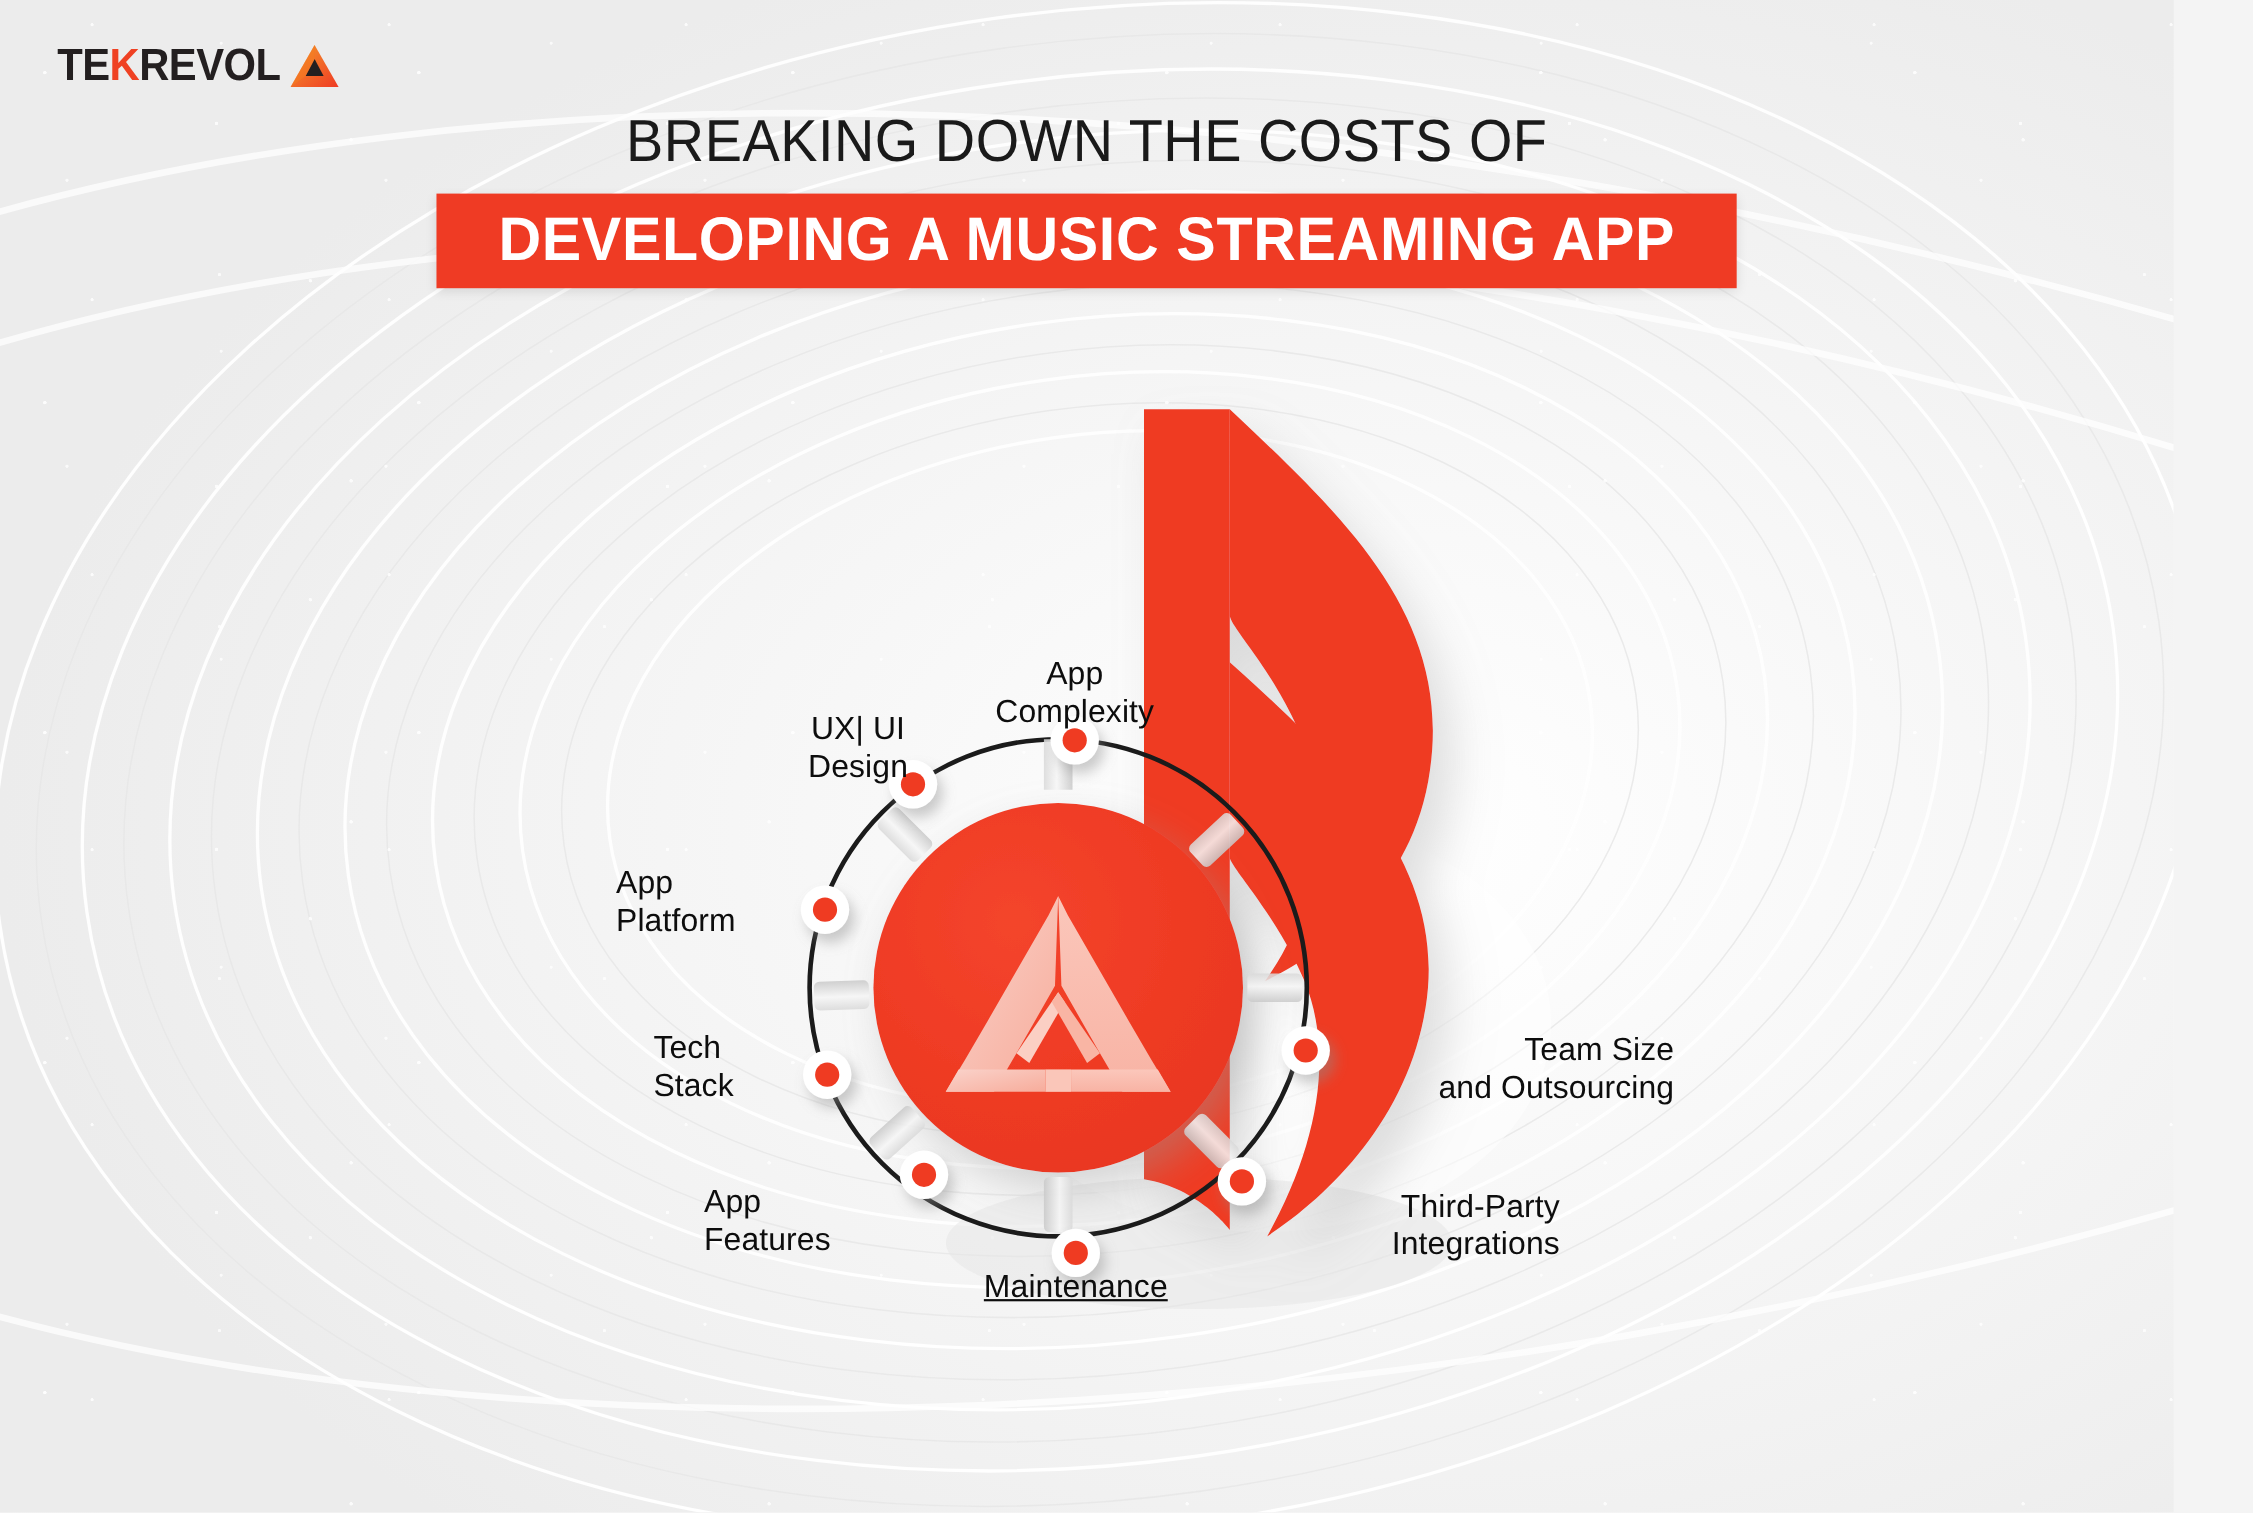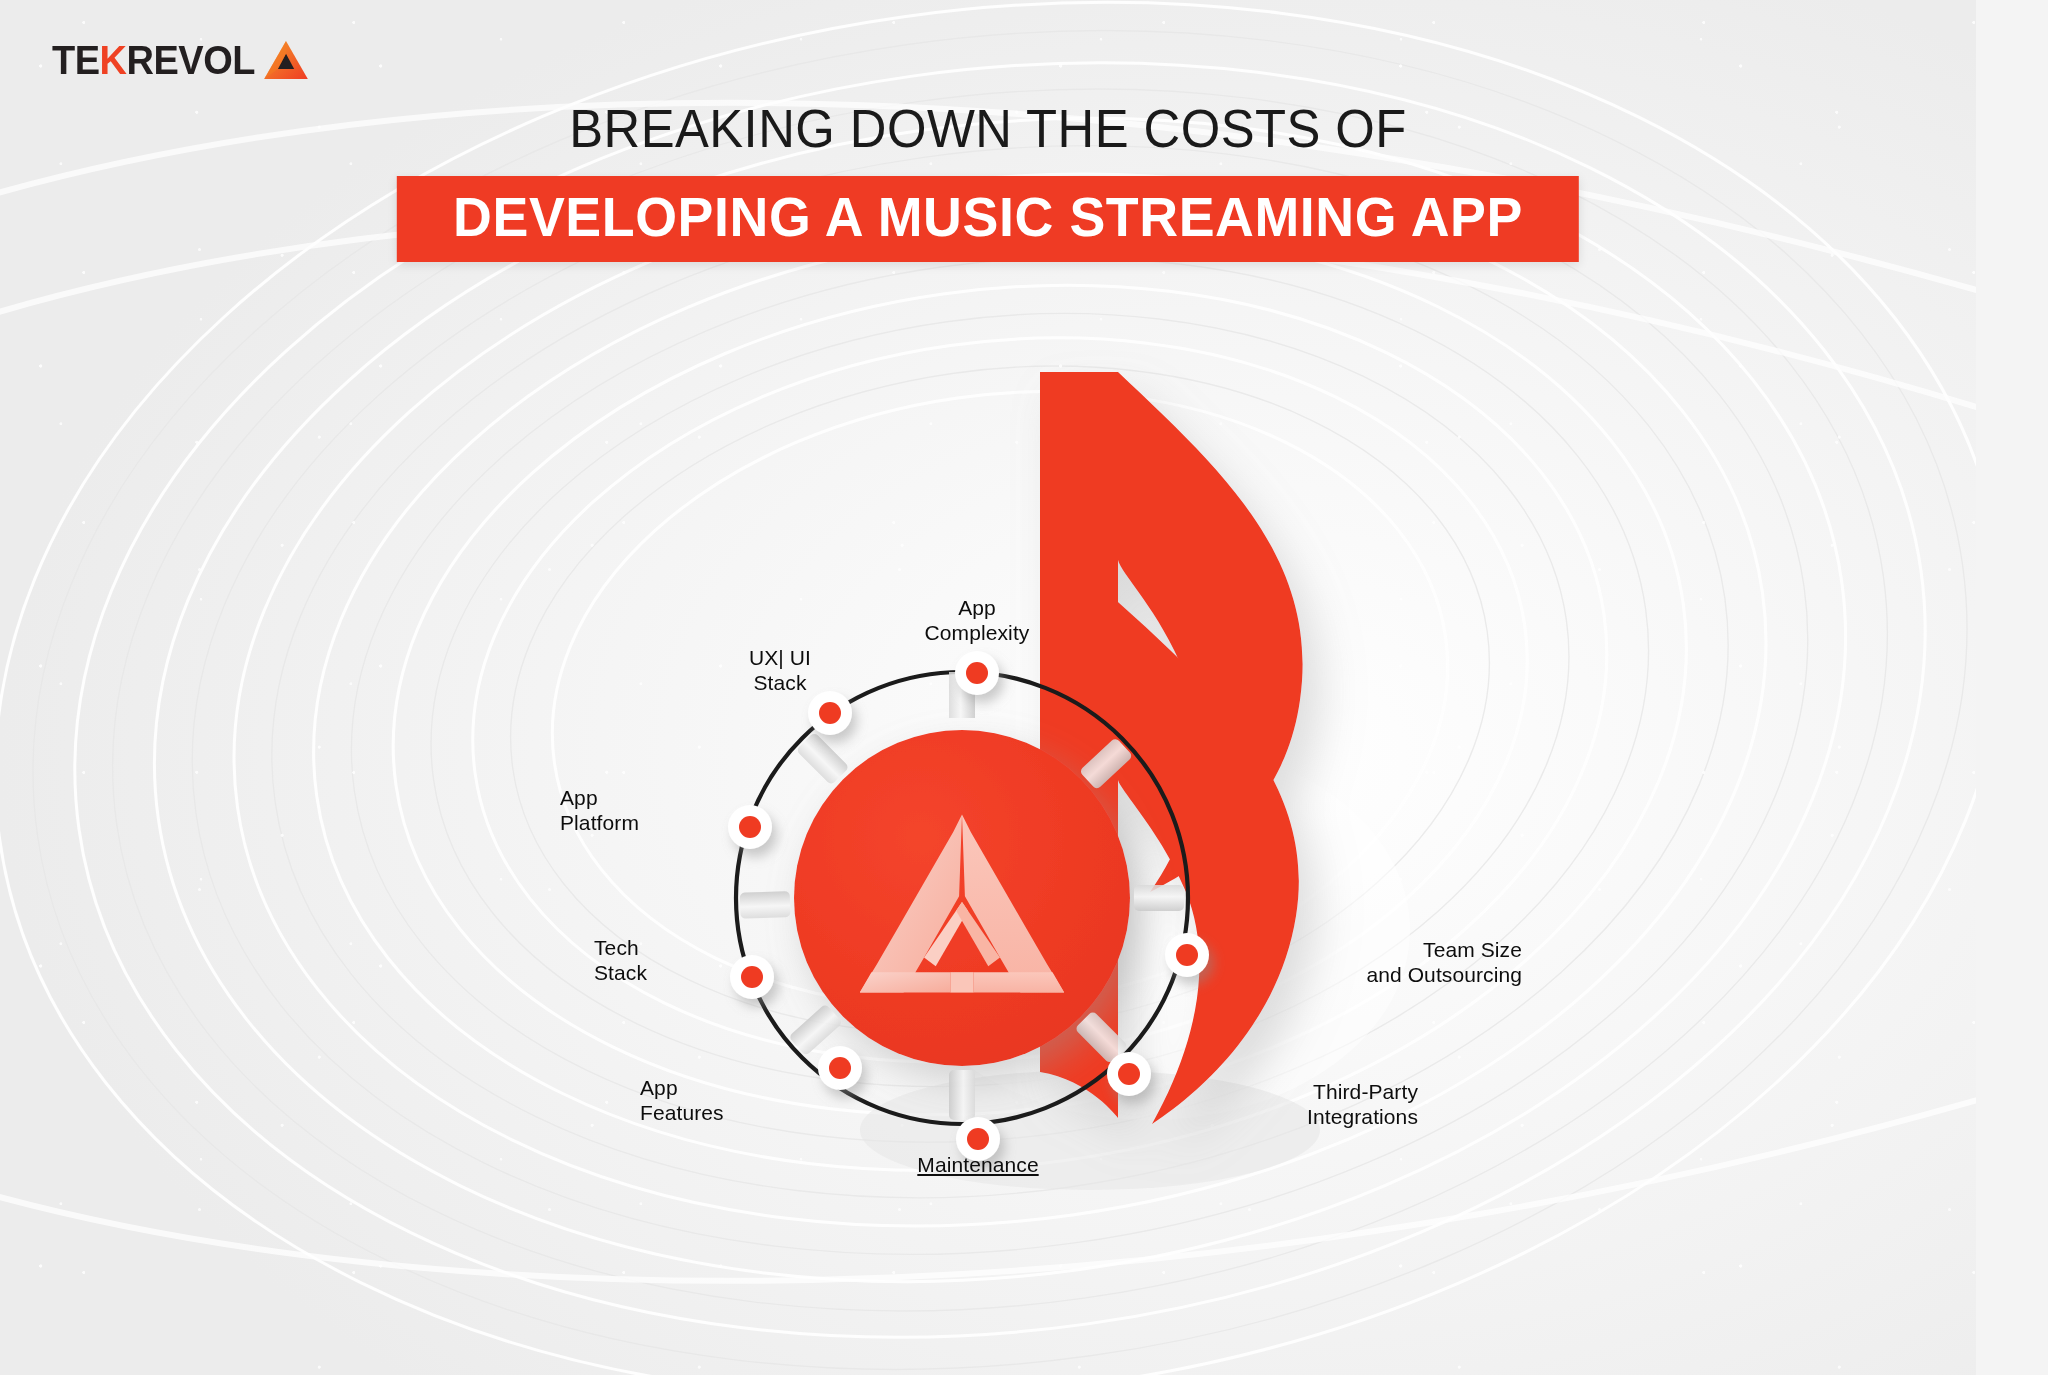--- a/index.html
+++ b/index.html
@@ -60,21 +60,21 @@
     letter-spacing:.6px; line-height:1; white-space:nowrap;
     transform:scaleX(.96); transform-origin:center;
   }
 
   
   .stage { position:absolute; left:0; top:0; width:2048px; height:1375px; }
   .diagram-svg { position:absolute; left:0; top:0; width:2048px; height:1375px; }
 
   
   .node-label {
-    position:absolute; color:#0d0d0d; font-size:21px; line-height:1.18;
+    position:absolute; color:#0d0d0d; font-size:29px; line-height:1.18;
     font-family:"Liberation Sans", sans-serif; font-weight:500;
     white-space:pre-line; letter-spacing:.1px;
   }
   .lbl-right { text-align:left; }
   .lbl-left  { text-align:right; }
   .lbl-center{ text-align:center; }
 </style>
 </head>
 <body>
 
@@ -284,21 +284,21 @@
           <circle cx="1187" cy="955" r="22" fill="#ffffff"></circle>
             <circle cx="1187" cy="955" r="11" fill="#EF3B24"></circle>
         </g>
       </g>
     </svg>
 
     <div class="node-label lbl-center" style="left:872px; top:596px; width:210px;">App
 Complexity</div>
 
     <div class="node-label lbl-center" style="left:690px; top:646px; width:180px;">UX| UI
-Stack</div>
+Design</div>
 
     <div class="node-label lbl-right" style="left:560px; top:786px; width:164px;">App
 Platform</div>
 
     <div class="node-label lbl-right" style="left:594px; top:936px; width:154px;">Tech
 Stack</div>
 
     <div class="node-label lbl-right" style="left:640px; top:1076px; width:172px;">App
 Features</div>
 

